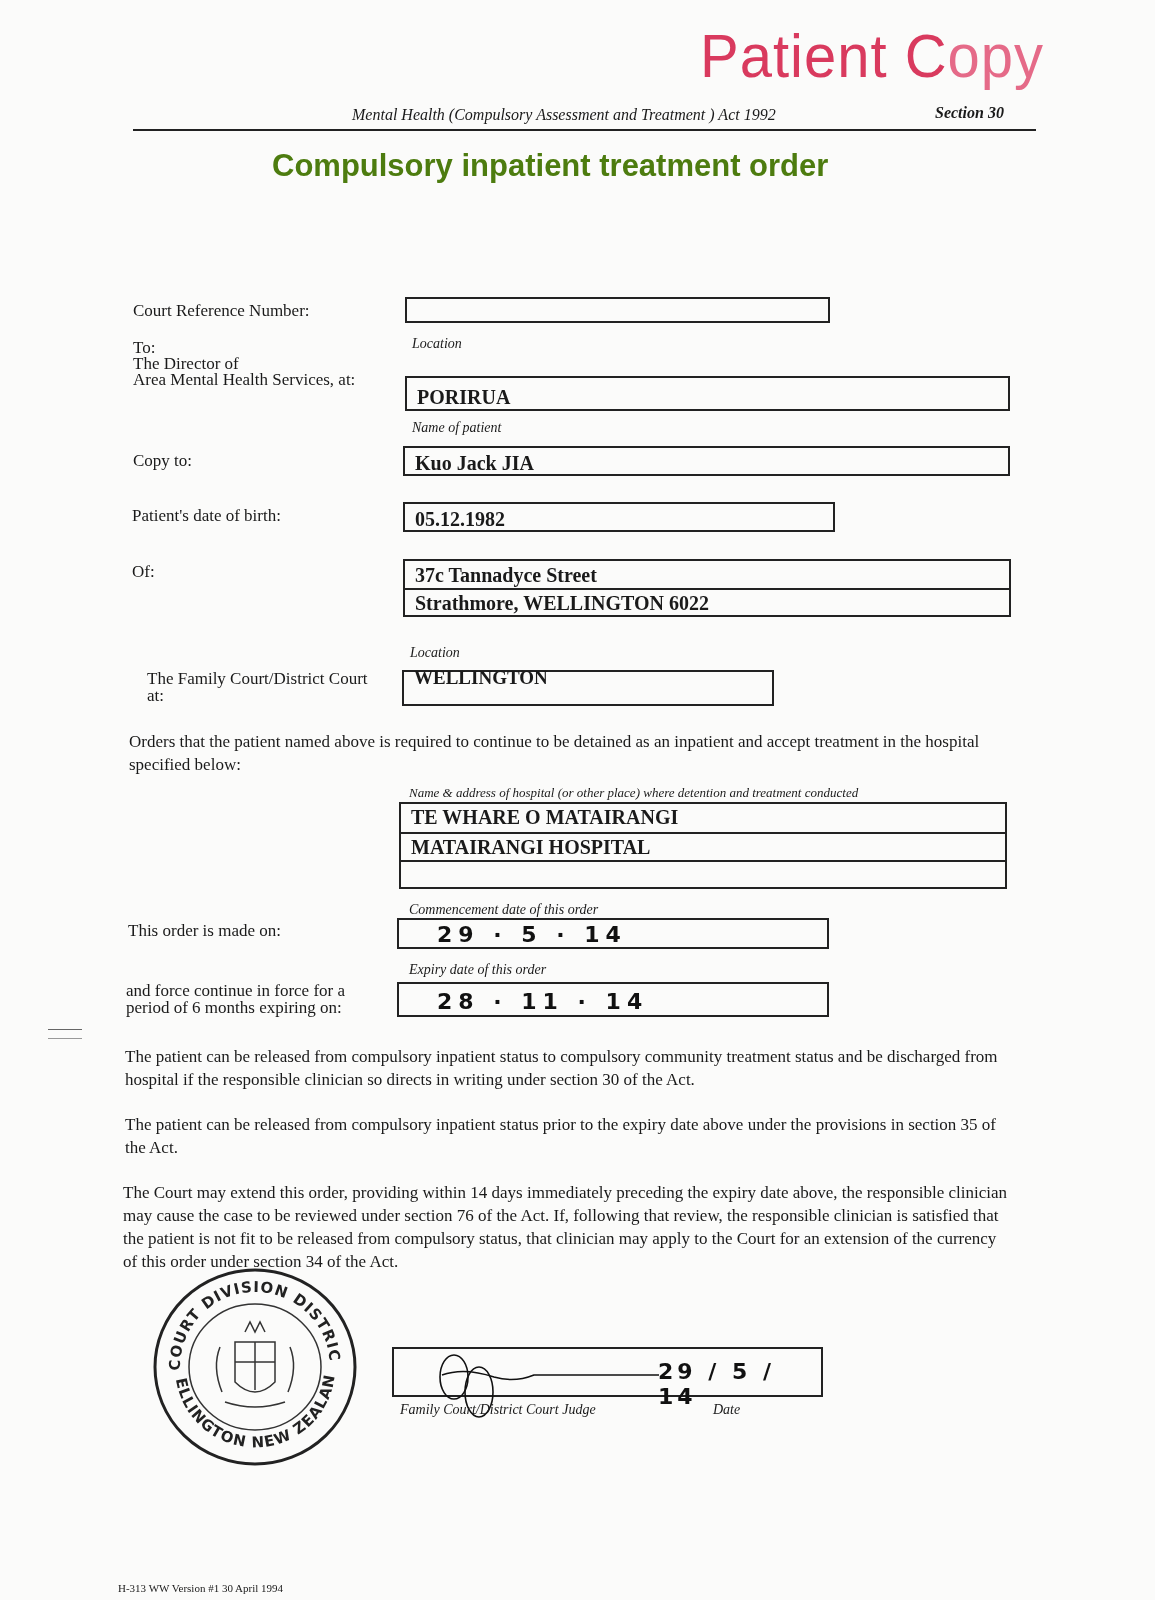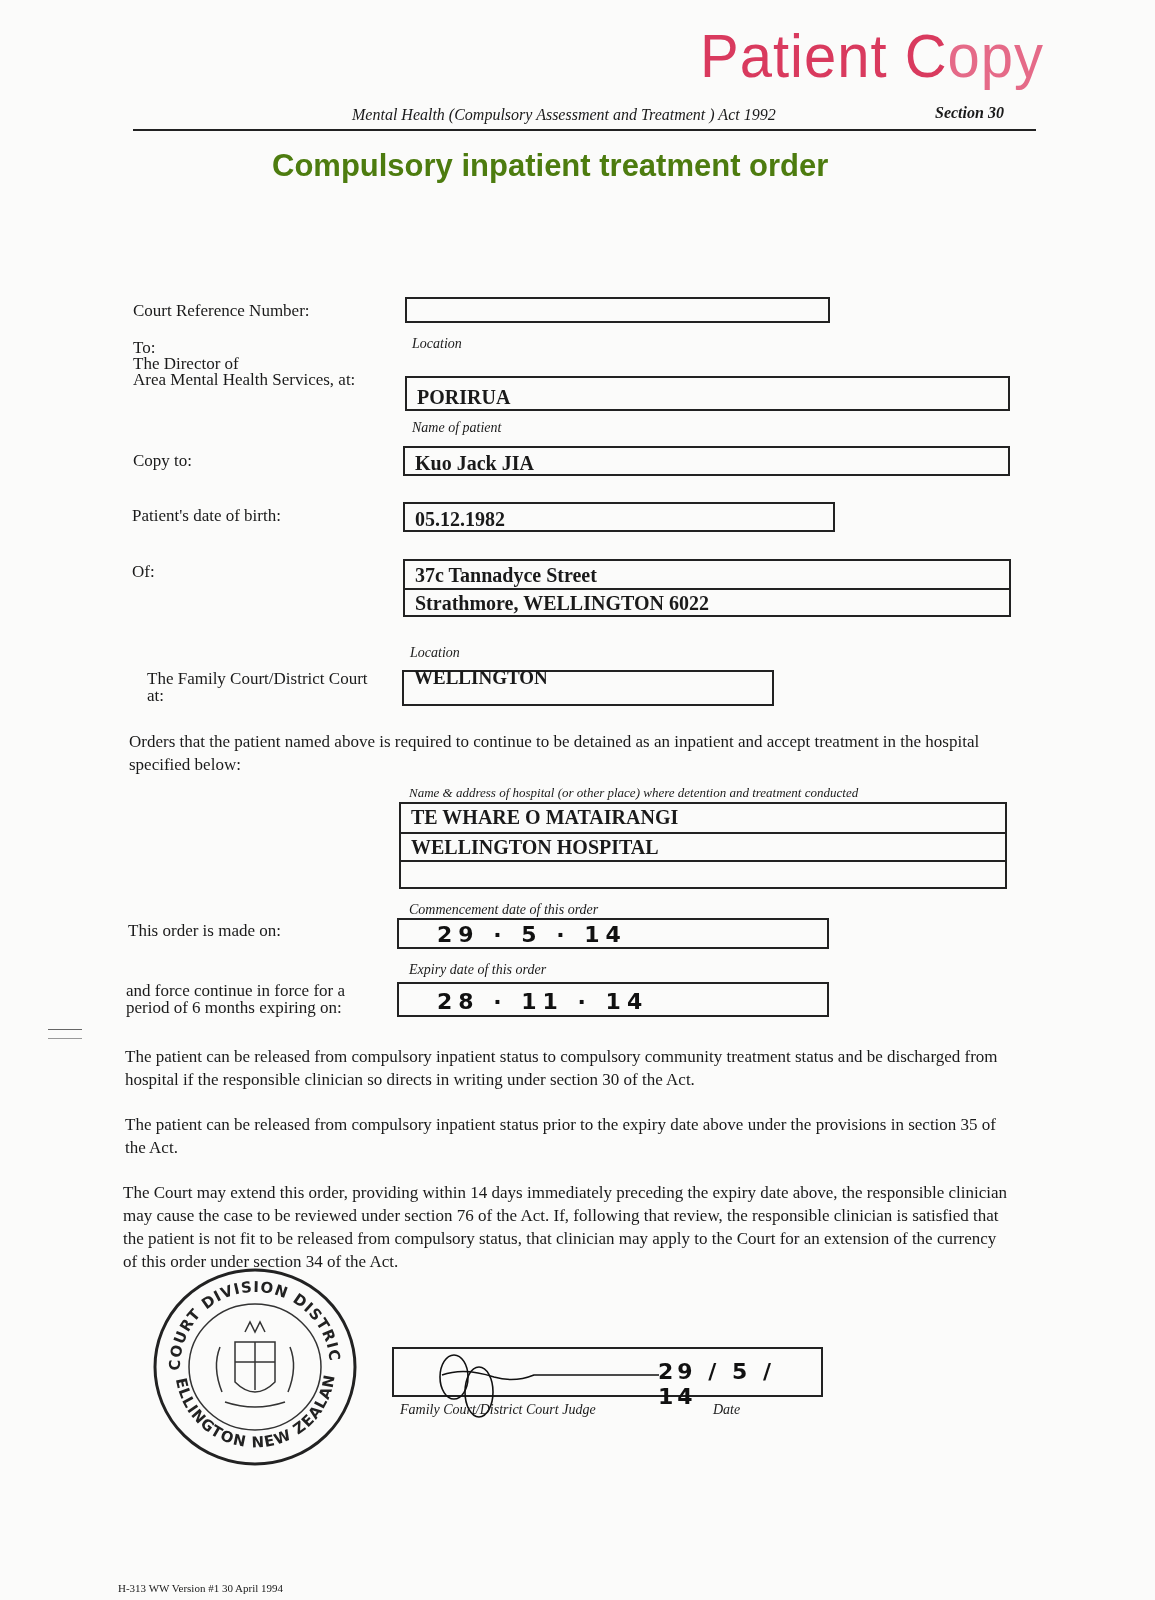--- a/index.html
+++ b/index.html
@@ -92,21 +92,21 @@
   <div>The Family Court/District Court</div>
   <div>at:</div>
 </div>
 <div class="abs box" style="left:402px; top:670px; width:372px; height:36px; padding-top:0px;"><span class="box-value" style="font-size:19px; position:relative; top:-4px;">WELLINGTON</span></div>
 
 <div class="abs para" style="left:129px; top:730px;">Orders that the patient named above is required to continue to be detained as an inpatient and accept treatment in the hospital specified below:</div>
 
 <div class="abs caption" style="left:409px; top:785px; font-size:13px;">Name &amp; address of hospital (or other place) where detention and treatment conducted</div>
 <div class="abs box" style="left:399px; top:802px; width:608px; height:87px;">
   <div style="height:28px; padding-top:3px; box-sizing:border-box;"><span class="box-value">TE WHARE O  MATAIRANGI</span></div>
-  <div class="row" style="height:28px; padding-top:3px; box-sizing:border-box;"><span class="box-value">WELLINGTON HOSPITAL</span></div>
+  <div class="row" style="height:28px; padding-top:3px; box-sizing:border-box;"><span class="box-value">MATAIRANGI HOSPITAL</span></div>
   <div class="row" style="height:27px; padding-top:3px; box-sizing:border-box;"><span class="box-value"></span></div>
 </div>
 
 <div class="abs caption" style="left:409px; top:902px;">Commencement date of this order</div>
 <div class="abs label" style="left:128px; top:922px;">This order is made on:</div>
 <div class="abs box" style="left:397px; top:918px; width:432px; height:31px; padding-left:38px; padding-top:2px;"><span class="hand">29 · 5 · 14</span></div>
 
 <div class="abs caption" style="left:409px; top:962px;">Expiry date of this order</div>
 <div class="abs label" style="left:126px; top:982px; line-height:17px;">
   <div>and force continue in force for a</div>

